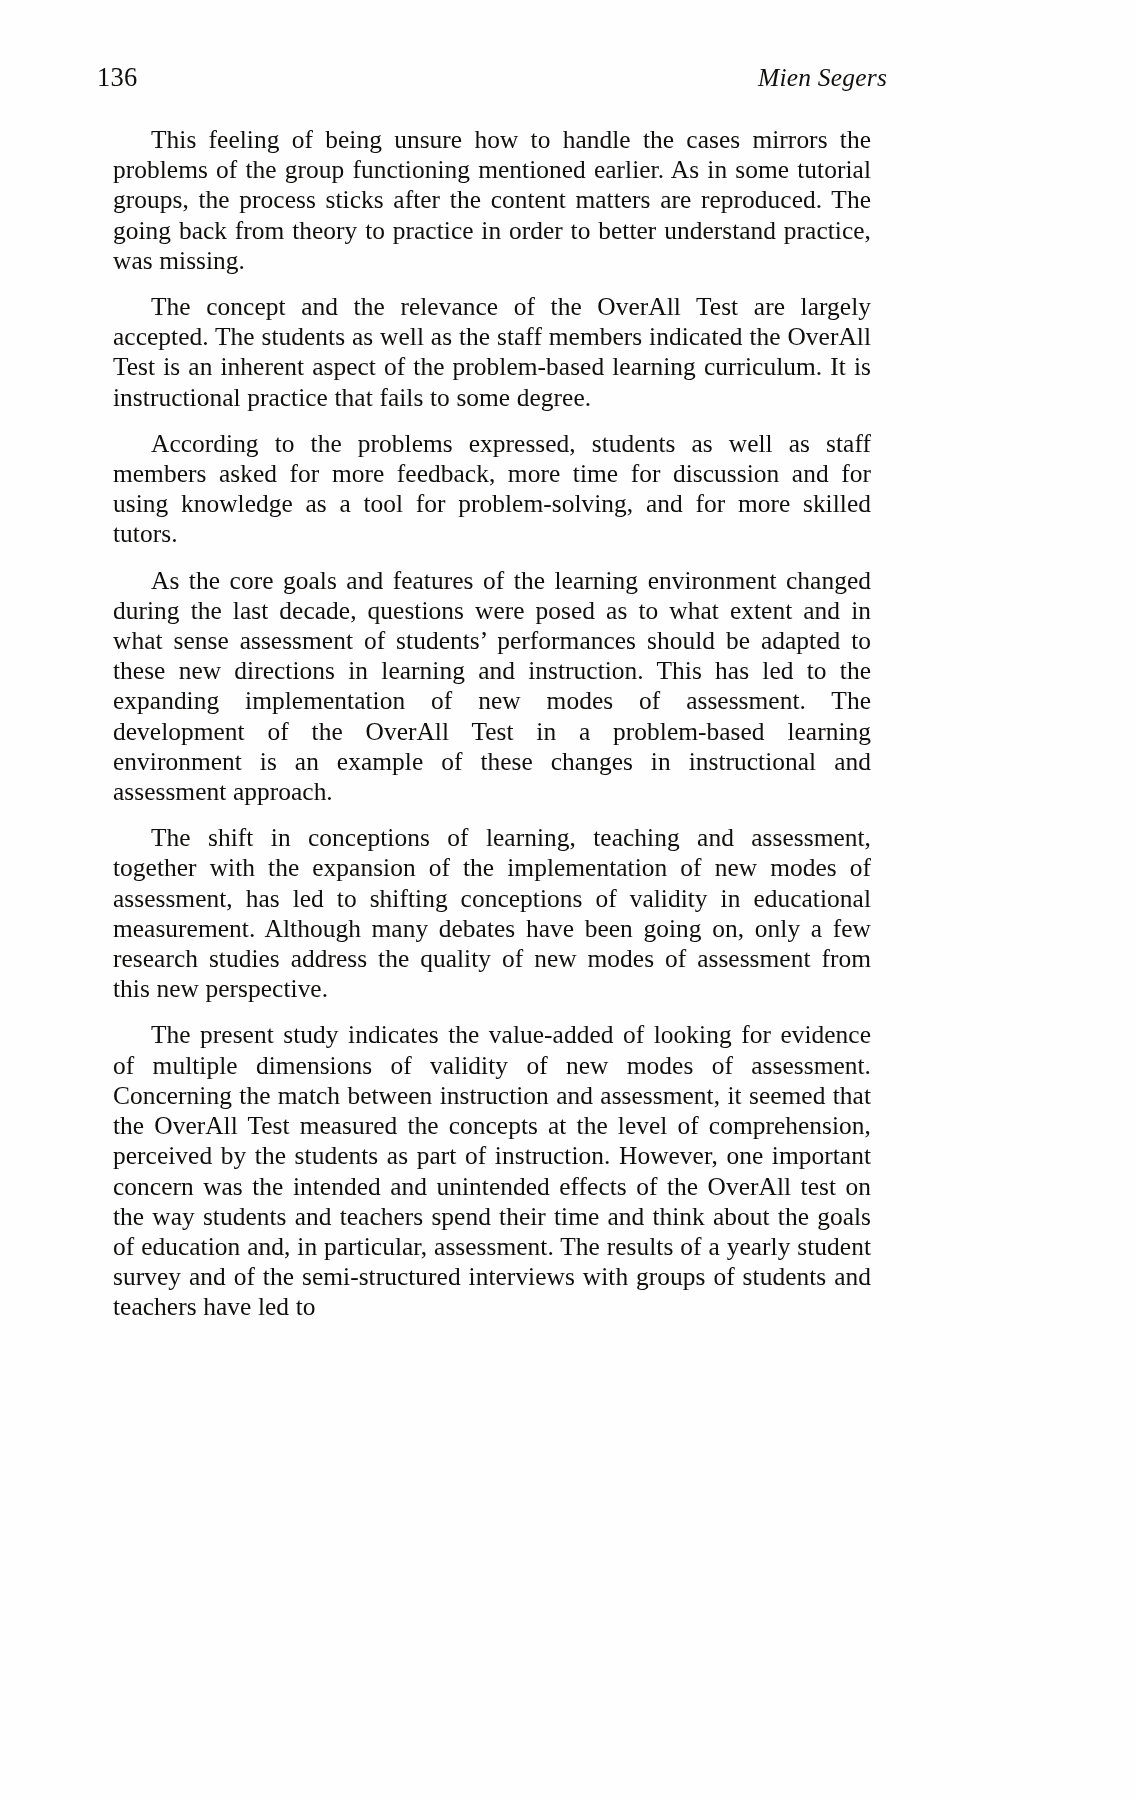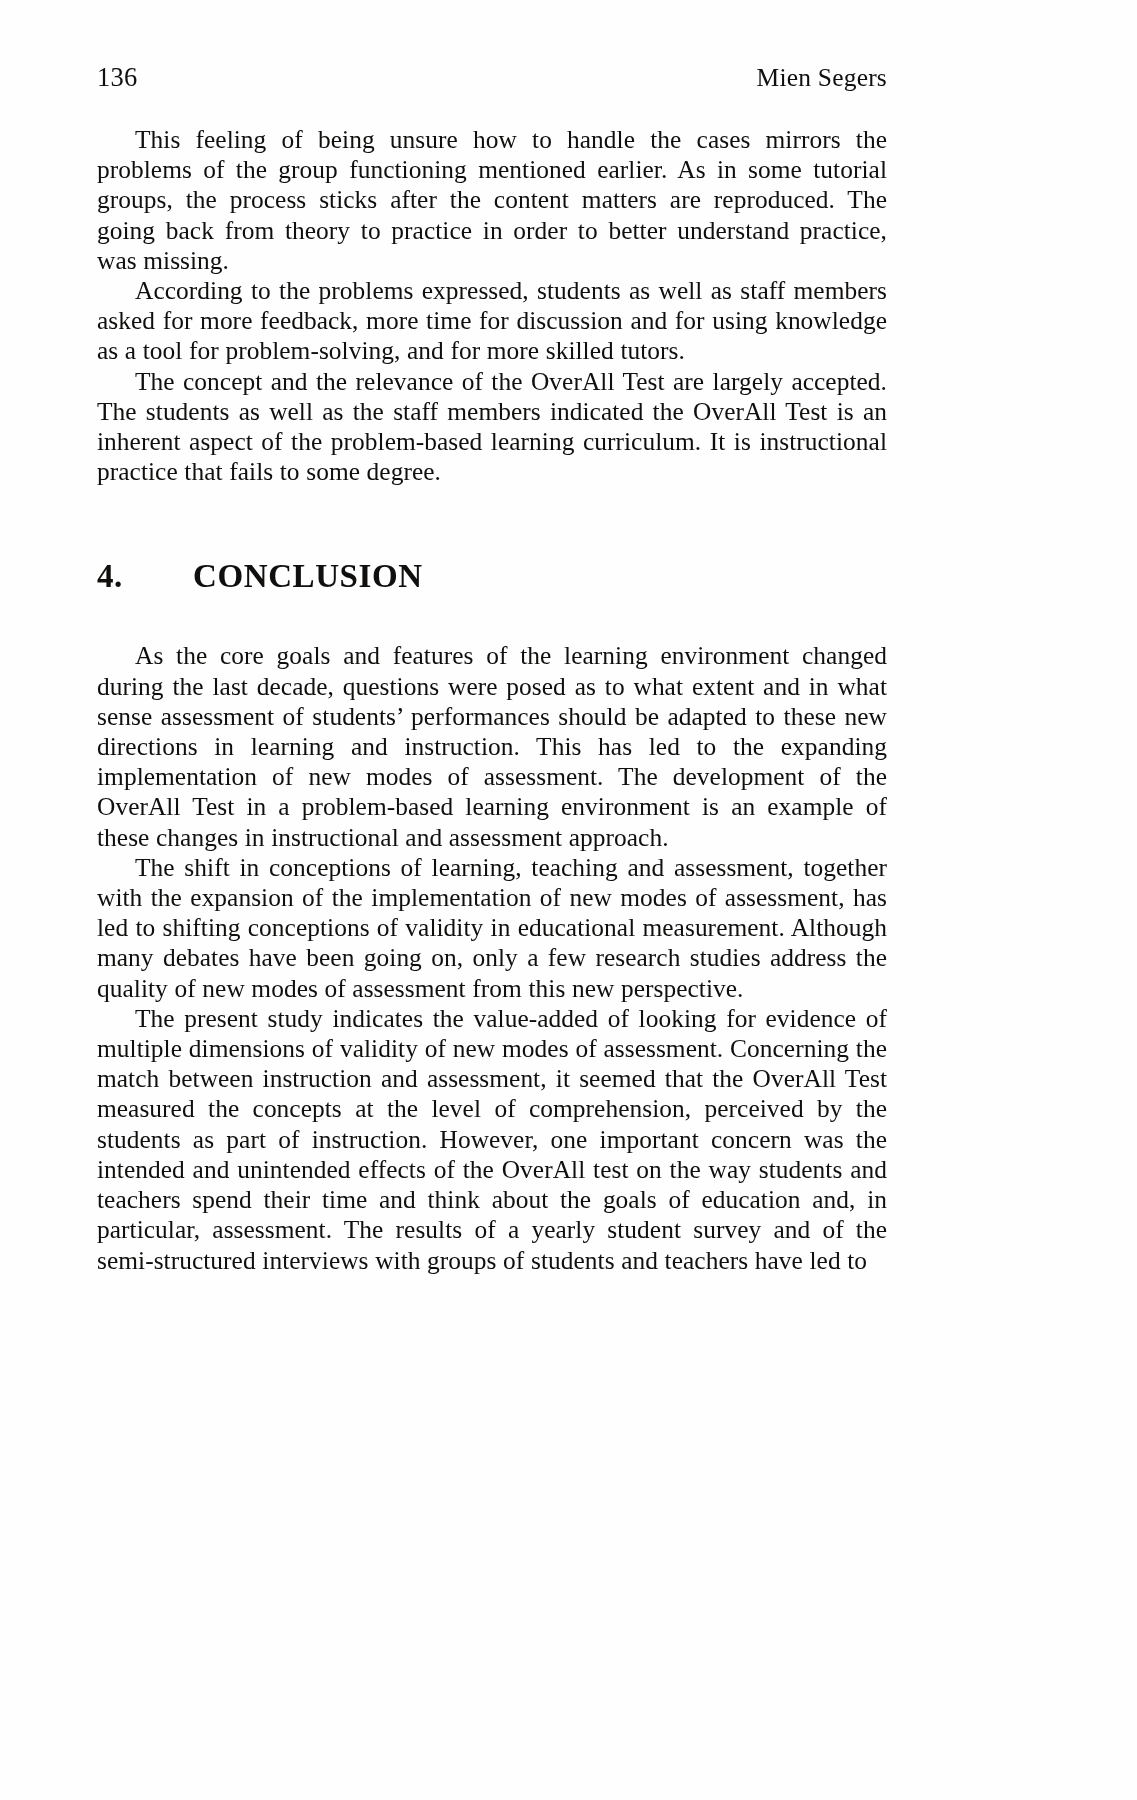--- a/index.html
+++ b/index.html
@@ -28,29 +28,30 @@
     align-items: baseline;
     justify-content: space-between;
     width: 100%;
     height: 40px;
   }
   .folio {
     font-size: 26.5px;
     letter-spacing: 0.3px;
   }
   .runhead-title {
+    font-style: italic;
     font-size: 25.5px;
     letter-spacing: 0.2px;
   }
   
   .body-block {
     margin-top: 22px;
   }
   p.para {
-    margin: 0;
+    margin: 16px;
     font-size: 25.4px;
     line-height: 30.2px;
     text-align: justify;
     text-justify: inter-word;
     text-indent: 38px;
     letter-spacing: 0.05px;
     word-spacing: 0.2px;
   }
   
   h4.subhead {
@@ -91,29 +92,24 @@
       <span class="folio">136</span>
       <span class="runhead-title">Mien Segers</span>
     </div>
 
     <div class="body-block">
       <p class="para">This feeling of being unsure how to handle the cases mirrors the problems of the group functioning mentioned earlier. As in some tutorial groups, the process sticks after the content matters are reproduced. The going back from theory to practice in order to better understand practice, was missing.</p>
     </div>
 
 
     <div>
+      <p class="para">The concept and the relevance of the OverAll Test are largely accepted. The students as well as the staff members indicated the OverAll Test is an inherent aspect of the problem-based learning curriculum. It is instructional practice that fails to some degree.</p>
       <p class="para">According to the problems expressed, students as well as staff members asked for more feedback, more time for discussion and for using knowledge as a tool for problem-solving, and for more skilled tutors.</p>
-      <p class="para">The concept and the relevance of the OverAll Test are largely accepted. The students as well as the staff members indicated the OverAll Test is an inherent aspect of the problem-based learning curriculum. It is instructional practice that fails to some degree.</p>
     </div>
 
-    <div class="section-wrap">
-      <h2 class="section">
-        <span class="snum">4.</span><span>CONCLUSION</span>
-      </h2>
-    </div>
 
     <div>
       <p class="para">As the core goals and features of the learning environment changed during the last decade, questions were posed as to what extent and in what sense assessment of students’ performances should be adapted to these new directions in learning and instruction. This has led to the expanding implementation of new modes of assessment. The development of the OverAll Test in a problem-based learning environment is an example of these changes in instructional and assessment approach.</p>
       <p class="para">The shift in conceptions of learning, teaching and assessment, together with the expansion of the implementation of new modes of assessment, has led to shifting conceptions of validity in educational measurement. Although many debates have been going on, only a few research studies address the quality of new modes of assessment from this new perspective.</p>
       <p class="para">The present study indicates the value-added of looking for evidence of multiple dimensions of validity of new modes of assessment. Concerning the match between instruction and assessment, it seemed that the OverAll Test measured the concepts at the level of comprehension, perceived by the students as part of instruction. However, one important concern was the intended and unintended effects of the OverAll test on the way students and teachers spend their time and think about the goals of education and, in particular, assessment. The results of a yearly student survey and of the semi-structured interviews with groups of students and teachers have led to</p>
     </div>
 
   </div>
 </div>
 

